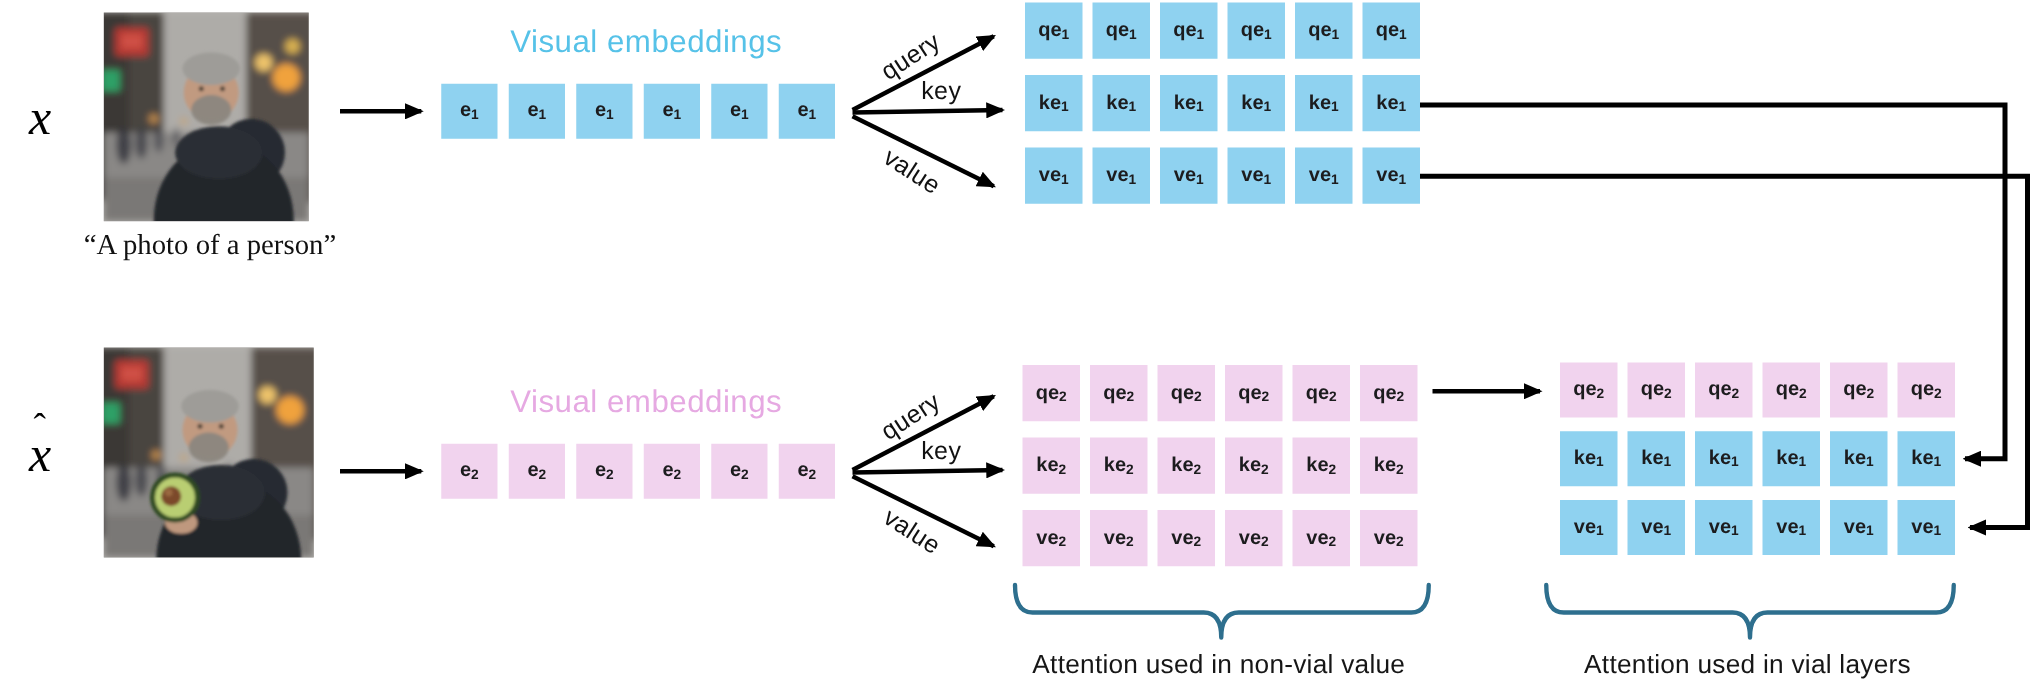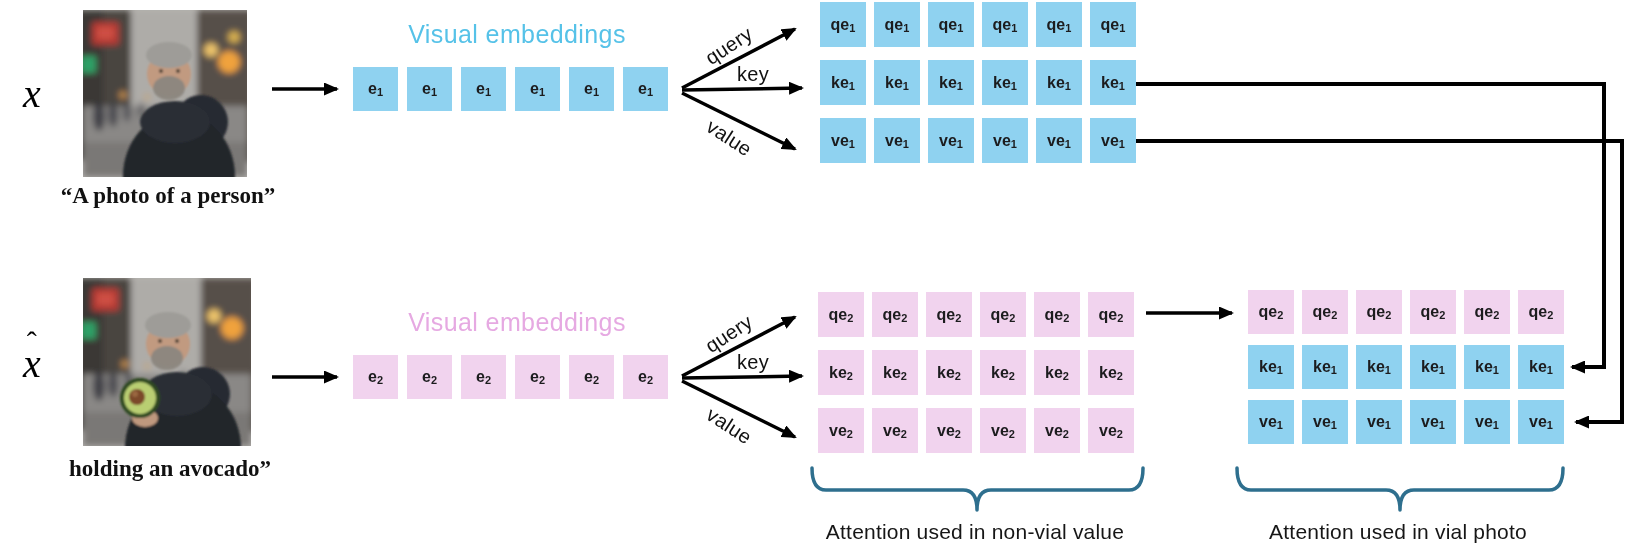--- a/index.html
+++ b/index.html
@@ -20,21 +20,21 @@
     font-family:"Liberation Serif", serif;
   }
 
   
   .photo { overflow:hidden; background:#9a9896; }
   .photo svg { display:block; width:100%; height:100%; }
 
   
   .caption {
     font-family:"Liberation Serif", serif; font-size:23px; color:#111;
-    text-align:center; line-height:25px; width:250px;font-weight:bold;
+    text-align:center; line-height:25px; width:250px;
   }
 
   
   .ve-label {
     font-size:25px; letter-spacing:0.4px; transform:translate(-50%,-50%);
     white-space:nowrap; font-weight:400;
   }
   .ve-label.blue { color:var(--blue-label); }
   .ve-label.pink { color:var(--pink-label); }
 
@@ -171,21 +171,20 @@
         <circle cx="54" cy="119" r="8" fill="#7c4a2a"></circle>
         <circle cx="52" cy="116" r="3" fill="#9a6840"></circle>
       </g>
     </svg>
   </div>
 
   <div class="abs caption" style="left:43px; top:183px;">
       <div>“A photo of a person”</div>
     </div>
   <div class="abs caption" style="left:45px; top:456px;">
-      <div>holding an avocado”</div>
     </div>
 
   <div class="abs ve-label blue" style="left:517px; top:34px;">Visual embeddings</div>
   <div class="abs ve-label pink" style="left:517px; top:322px;">Visual embeddings</div>
 
   <div class="abs tok-row" style="left:353px; top:67px;">
       <div class="tok blue">
         <span>e</span>
         <sub>1</sub>
       </div>
@@ -507,15 +506,15 @@
       <path d="M1136,84 L1604,84 L1604,367 L1572,367" marker-end="url(#ah)"></path>
       <path d="M1136,141 L1622,141 L1622,422 L1576,422" marker-end="url(#ah)"></path>
     </g>
     <g stroke="var(--brace)" stroke-width="3.5" fill="none" stroke-linecap="round" stroke-linejoin="round">
       <path d="M812,468 Q812,490 826,490 L963,490 Q977,490 977,510 Q977,490 991,490 L1129,490 Q1143,490 1143,468"></path>
       <path d="M1237,468 Q1237,490 1251,490 L1386,490 Q1400,490 1400,510 Q1400,490 1414,490 L1549,490 Q1563,490 1563,468"></path>
     </g>
   </svg>
 
   <div class="abs att-label" style="left:975px; top:520px;">Attention used in non-vial value</div>
-  <div class="abs att-label" style="left:1398px; top:520px;">Attention used in vial photo</div>
+  <div class="abs att-label" style="left:1398px; top:520px;">Attention used in vial layers</div>
 
 </div>
 
 </body></html>

